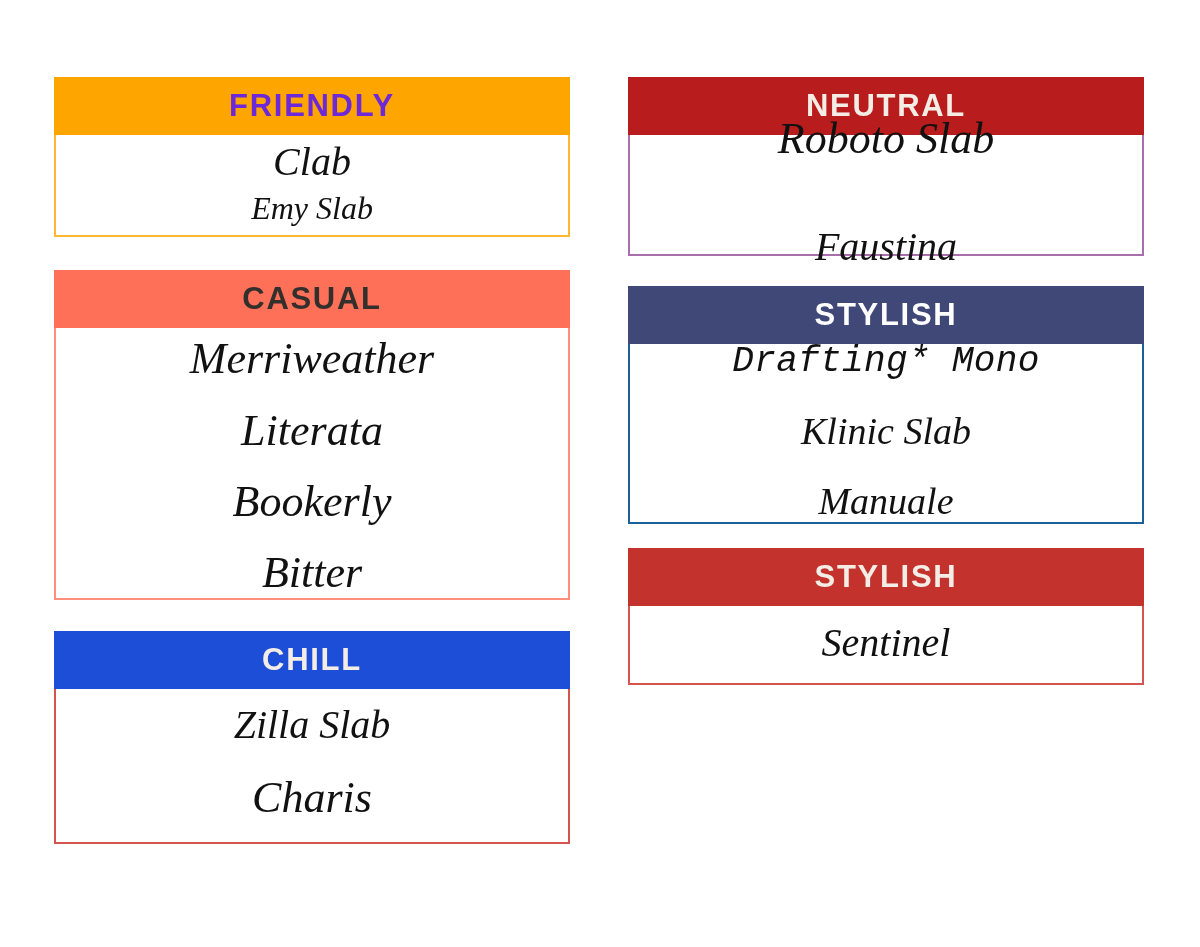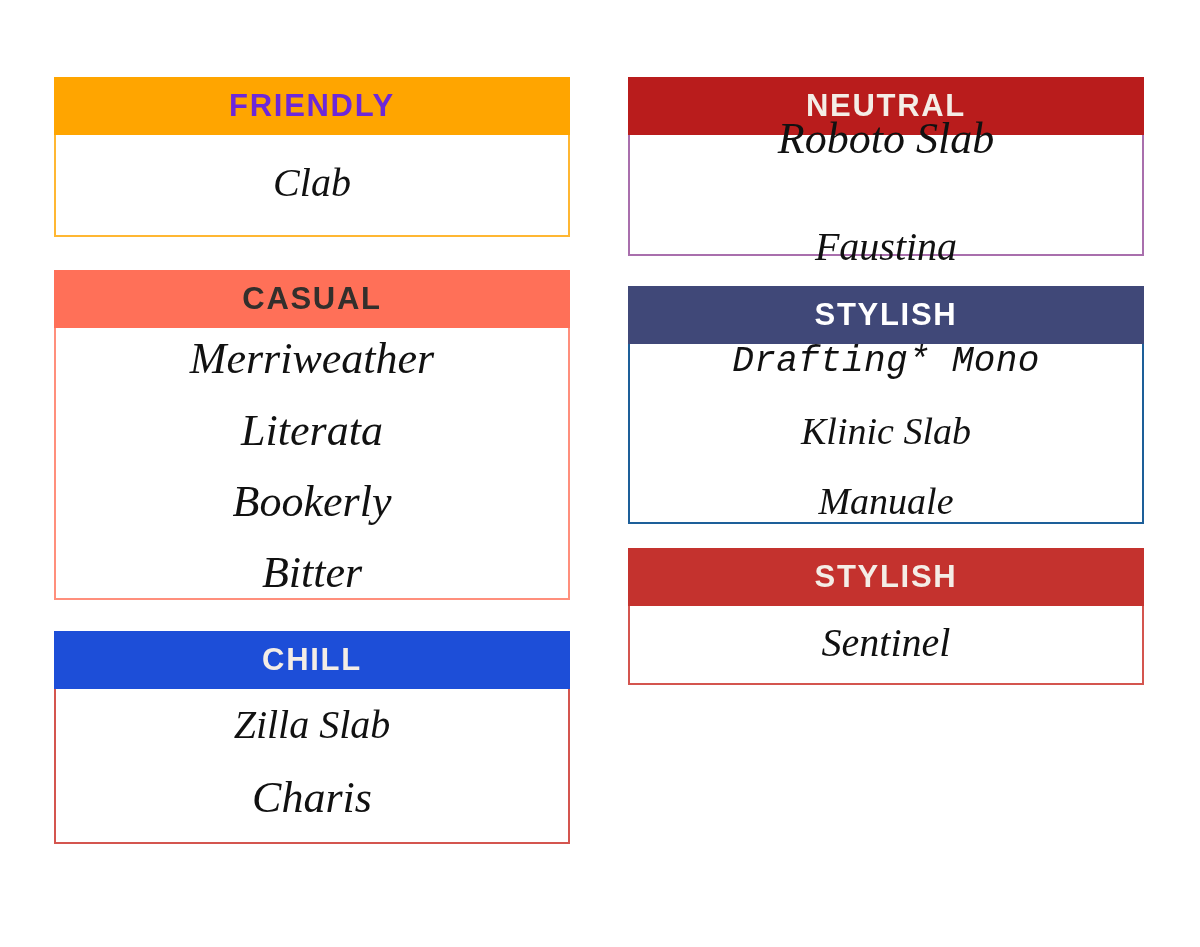--- a/index.html
+++ b/index.html
@@ -85,20 +85,21 @@
 <body>
 
 <div class="board">
 
   <div class="column">
 
     <div class="card" style="margin-bottom:33px;">
       <div class="card-header" style="background:#FFA500;color:#6d28d9;">FRIENDLY</div>
       <div class="card-body" style="border-color:#FFB733;height:102px;">
         <div class="font-line s-lg">Clab</div>
+        <div class="font-line s-sm">Emy Slab</div>
       </div>
     </div>
 
     <div class="card" style="margin-bottom:31px;">
       <div class="card-header" style="background:#FF7058;color:#332F2C;">CASUAL</div>
       <div class="card-body gap-wide" style="border-color:#FF8F7C;height:272px;padding-top:18px;">
         <div class="font-line s-xl gap-wide">Merriweather</div>
         <div class="font-line s-xl gap-wide">Literata</div>
         <div class="font-line s-xl gap-wide">Bookerly</div>
         <div class="font-line s-xl gap-wide">Bitter</div>

